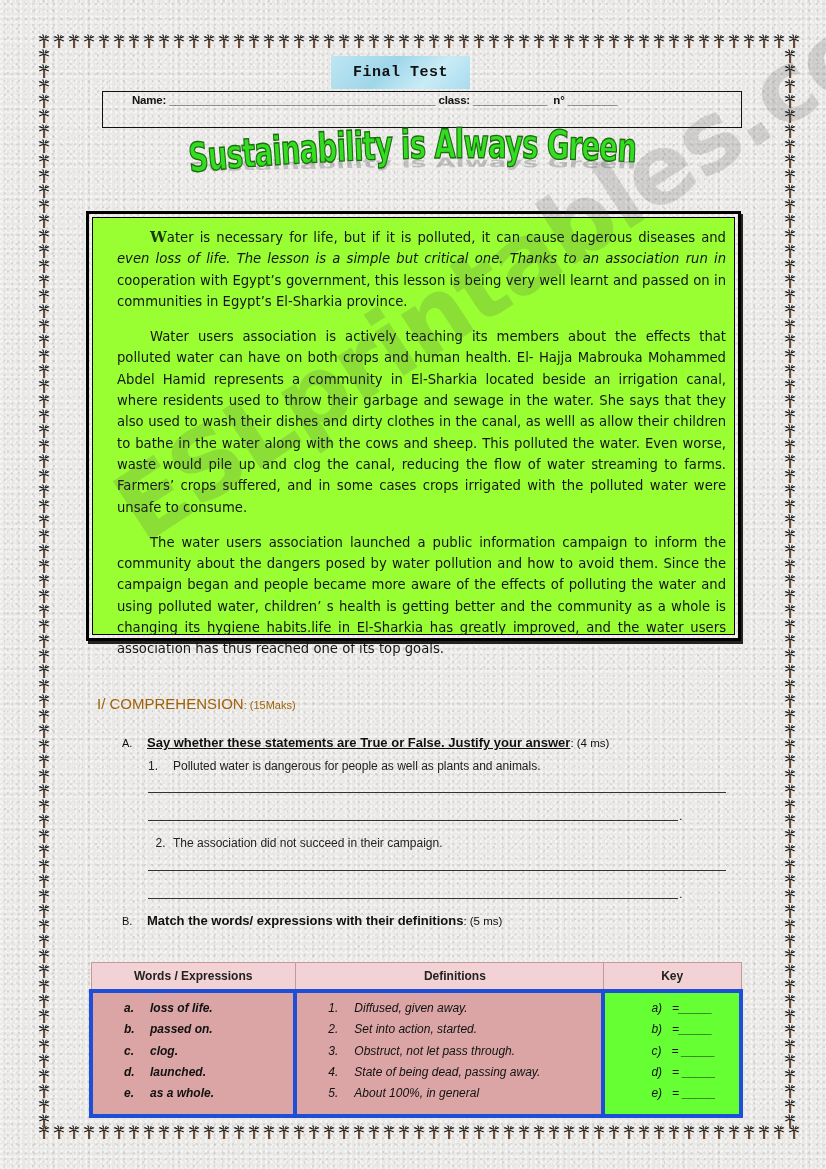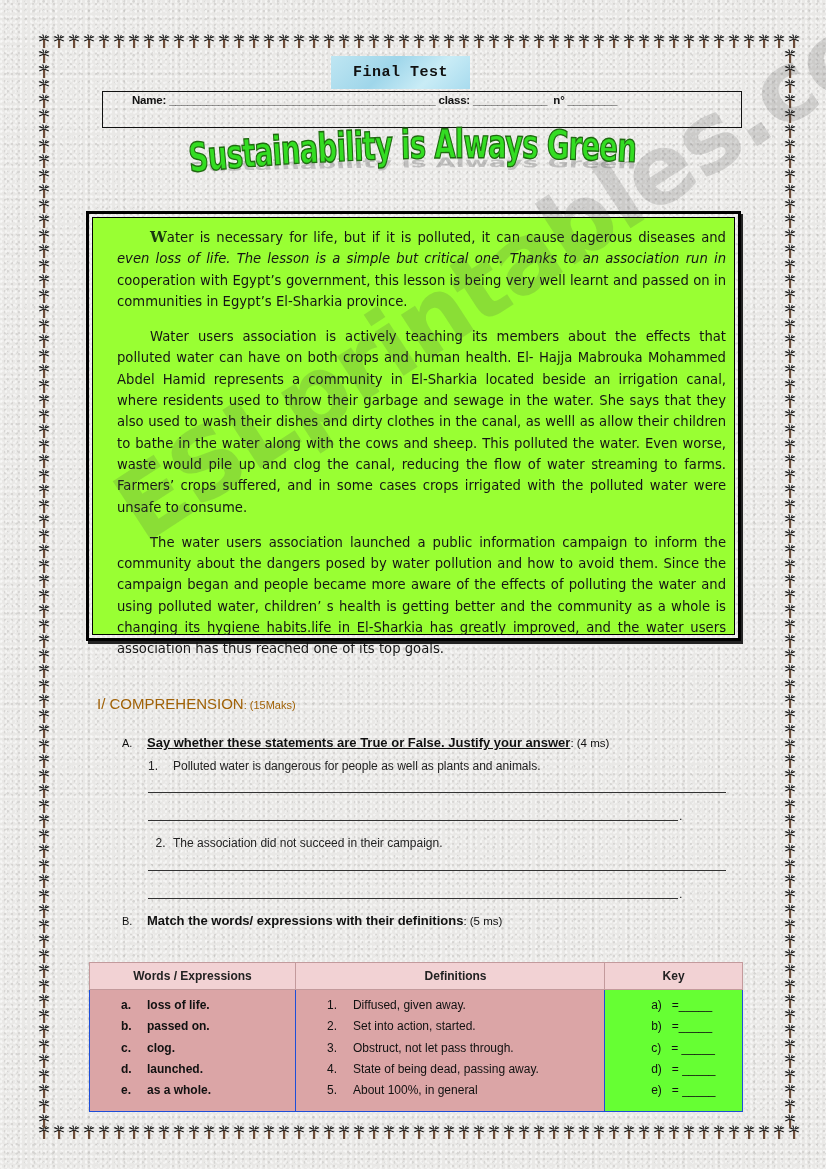--- a/index.html
+++ b/index.html
@@ -87,21 +87,21 @@
   }
   .line-dot { position: absolute; font-size: 11px; }
 
   table.match {
     position: absolute; left: 89px; top: 962px; width: 654px; border-collapse: collapse;
     font-family: "Liberation Sans", sans-serif; font-size: 12px;
   }
   table.match th {
     background: #f2d2d4; border: 1px solid #c39a9c; height: 24px; font-weight: bold; font-size: 12px; color: #222; margin-left: 24px;
   }
-  table.match td { vertical-align: top; padding: 5px 0 10px 0; border: 1px solid #1d4ed8; }
+  table.match td { vertical-align: top; padding: 5px 0 10px 0; border: 4px solid #1d4ed8; font-style: italic; }
   td.words, td.defs { background: #dba5a6; }
   td.keys { background: #66ff33; }
   .cell-row { height: 21.3px; line-height: 21.3px; white-space: nowrap; }
   td.words .cell-row { padding-left: 31px; font-weight: bold; }
   td.words .lbl { display: inline-block; width: 26px; }
   td.defs .cell-row { padding-left: 31px; }
   td.defs .lbl { display: inline-block; width: 26px; }
   td.keys .cell-row { padding-left: 46px; }
 </style>
 </head>

